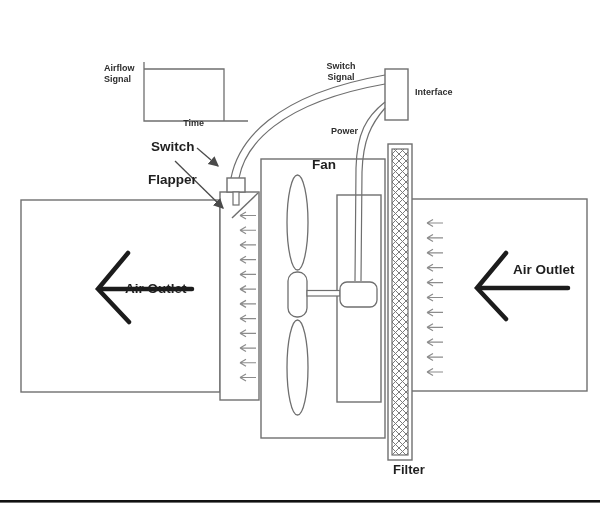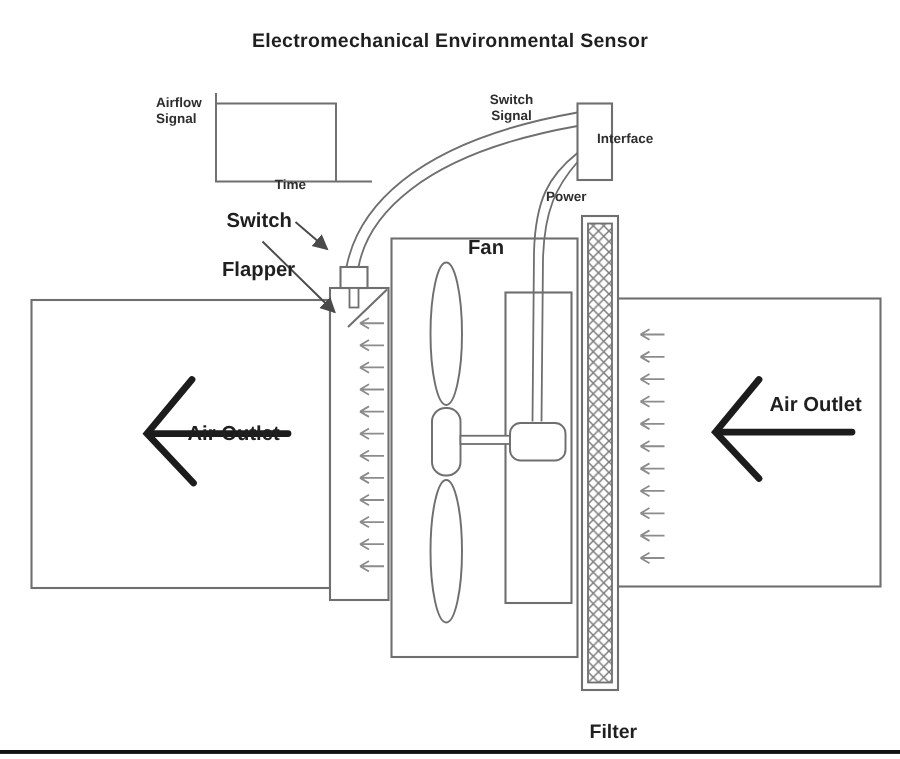--- a/index.html
+++ b/index.html
@@ -8,28 +8,28 @@
     font-family:"Liberation Sans", sans-serif;color:#1f1f1f;
   }
   .canvas svg{position:absolute;left:0;top:0;}
   .lbl{position:absolute;white-space:nowrap;font-weight:700;}
   .lbl-title{left:0;right:0;top:19px;text-align:center;font-size:13px;letter-spacing:.2px;}
   .lbl-big{font-size:13.5px;}
   .lbl-small{font-size:9px;color:#2e2e2e;line-height:10.5px;}
   .lbl-airflow{left:104px;top:63px;}
   .lbl-time{left:174px;top:118px;width:30px;text-align:right;}
   .lbl-switchsignal{left:316px;top:61px;width:50px;text-align:center;}
-  .lbl-interface{left:398px;top:87px;}
-  .lbl-power{left:331px;top:126px;margin-left:33px;}
+  .lbl-interface{left:415px;top:87px;}
+  .lbl-power{left:331px;top:126px;}
   .lbl-switch{left:151px;top:139px;}
   .lbl-flapper{left:148px;top:172px;}
   .lbl-fan{left:284px;top:157px;padding-left:28px;}
   .lbl-airoutlet{left:125px;top:264px;margin-top:17px;}
   .lbl-airinlet{left:513px;top:262px;}
-  .lbl-filter{left:393px;top:462px;font-size:13px;margin-top:18px;}
+  .lbl-filter{left:393px;top:462px;font-size:13px;}
 </style>
 </head>
 <body>
 
 <div class="canvas">
 
   <svg width="600" height="506" viewBox="0 0 600 506">
     <defs>
       <marker id="ah" markerWidth="9" markerHeight="9" refX="7" refY="4" orient="auto">
         <path d="M0,0 L8,4 L0,8 Z" fill="#4a4a4a"></path>
@@ -108,21 +108,20 @@
       <path d="M128,253 L98,289 L129,322" fill="none" stroke="#1c1c1c" stroke-width="4.5" stroke-linecap="round" stroke-linejoin="miter"></path>
     </g>
     <g>
       <line x1="568" y1="288" x2="478" y2="288" stroke="#1c1c1c" stroke-width="4.5" stroke-linecap="round"></line>
       <path d="M506,253 L477,288 L506,319" fill="none" stroke="#1c1c1c" stroke-width="4.5" stroke-linecap="round" stroke-linejoin="miter"></path>
     </g>
 
     <rect x="0" y="500" width="600" height="2.6" fill="#111111"></rect>
   </svg>
 
-  <div class="lbl lbl-title">Electromechanical Environmental Sensor</div>
 
   <div class="lbl lbl-small lbl-airflow">
     <div>Airflow</div>
     <div>Signal</div>
   </div>
   <div class="lbl lbl-small lbl-time">Time</div>
 
   <div class="lbl lbl-small lbl-switchsignal">
     <div>Switch</div>
     <div>Signal</div>

